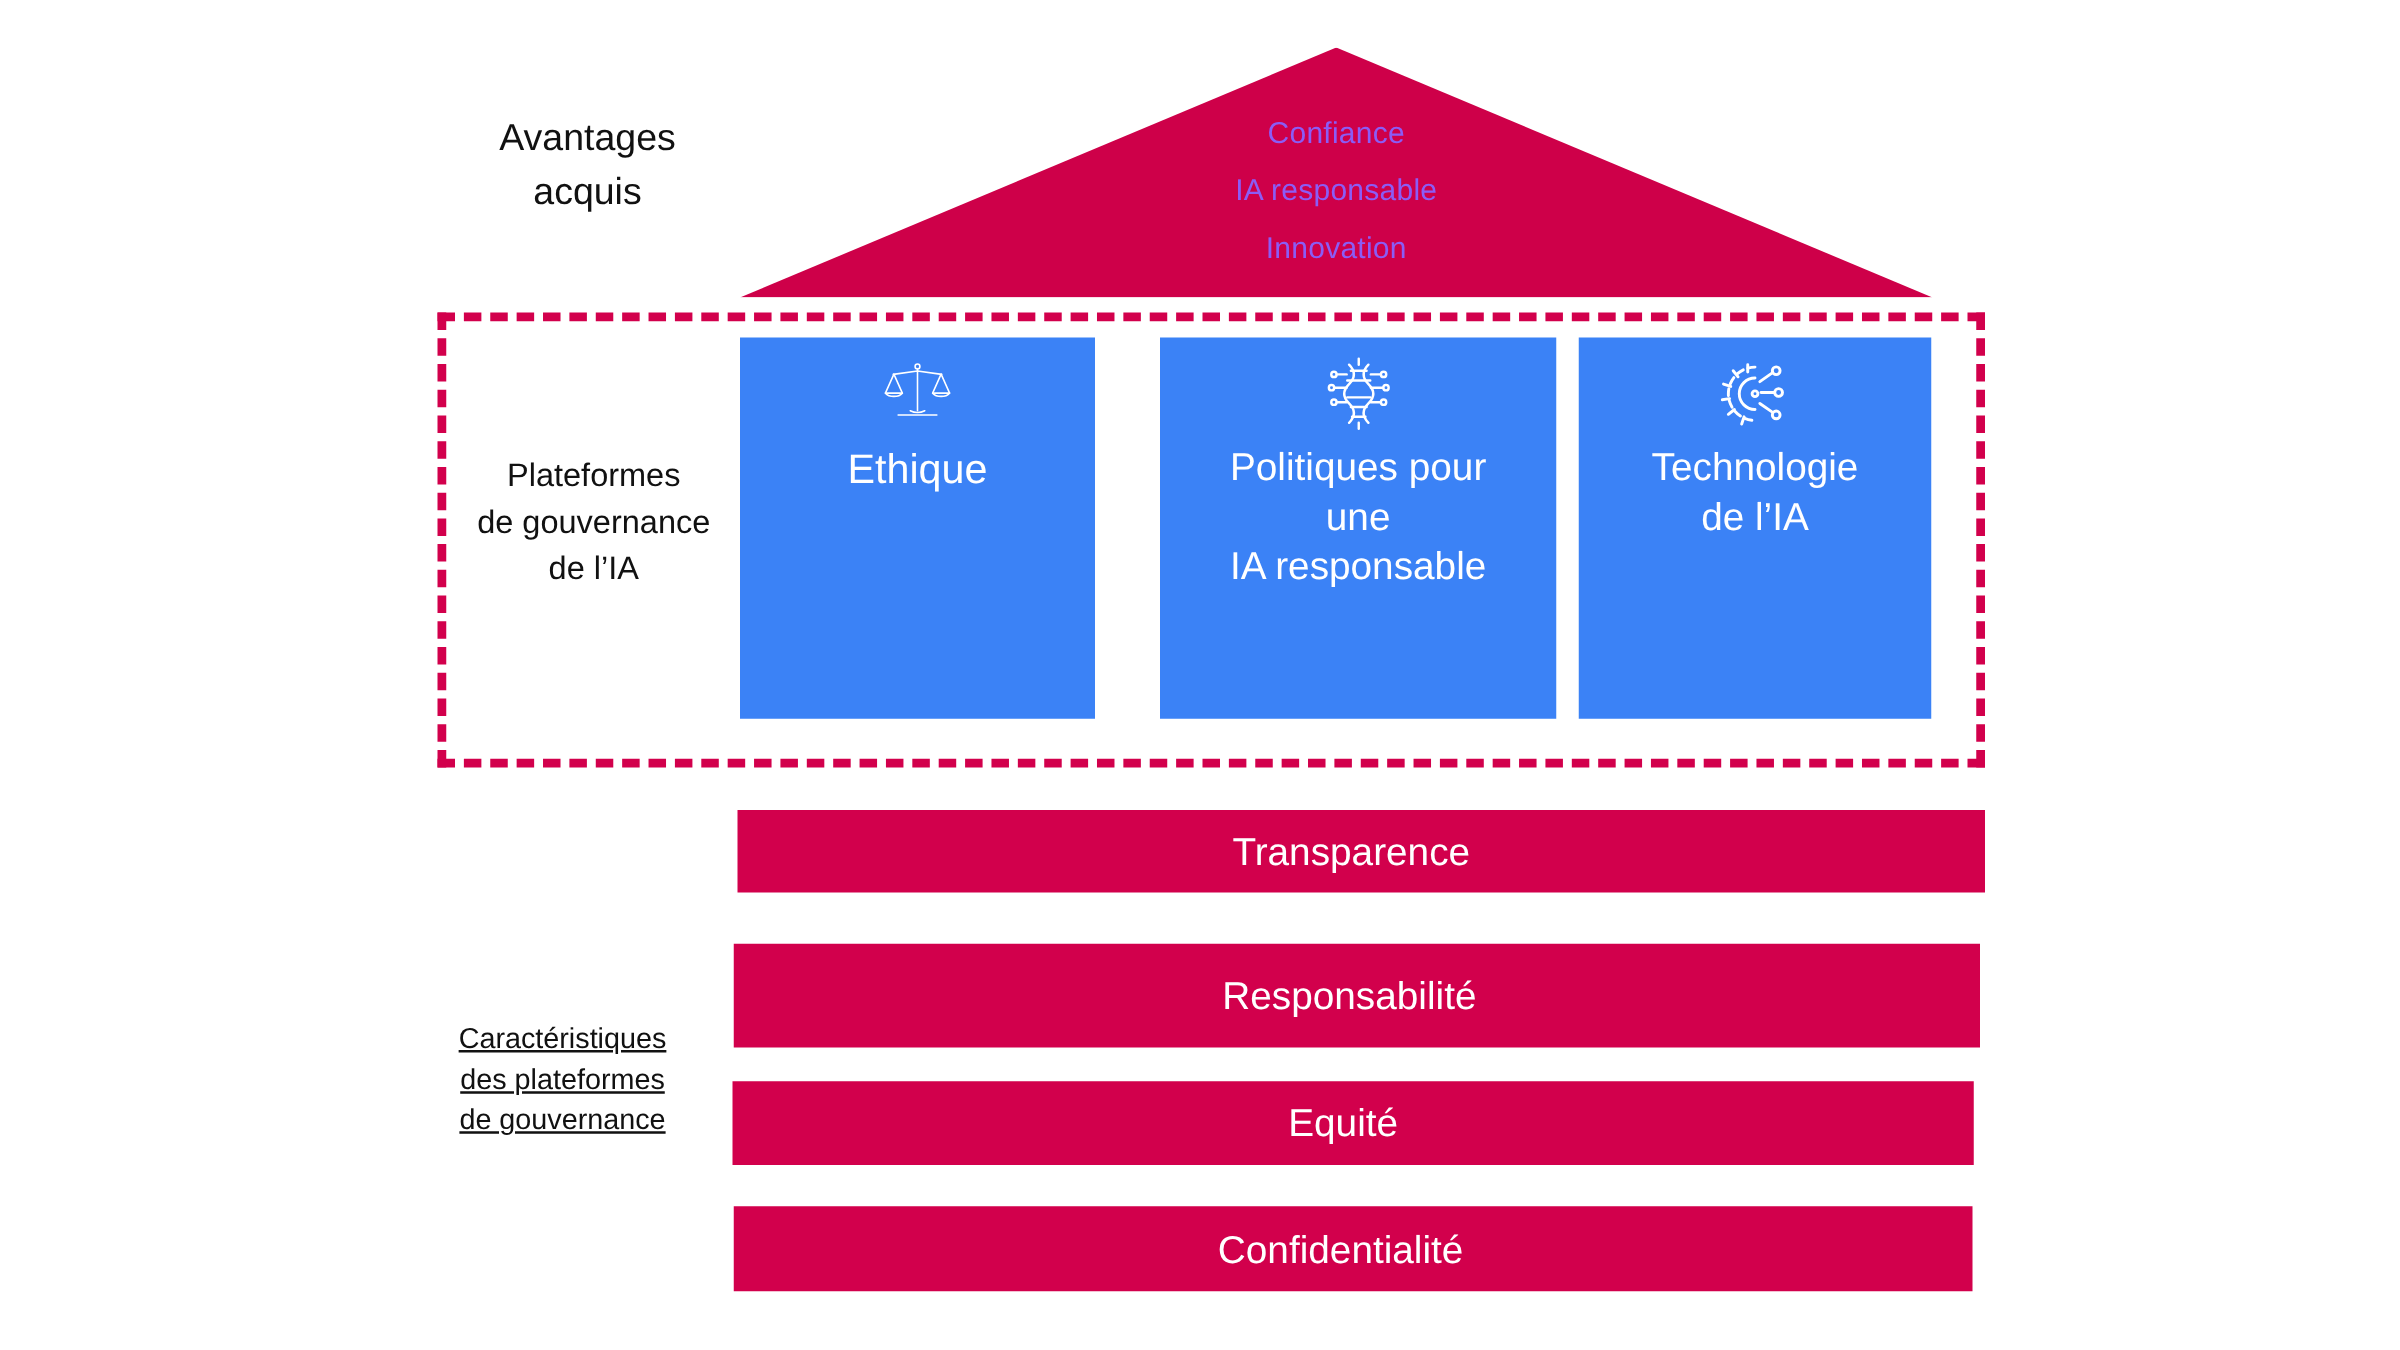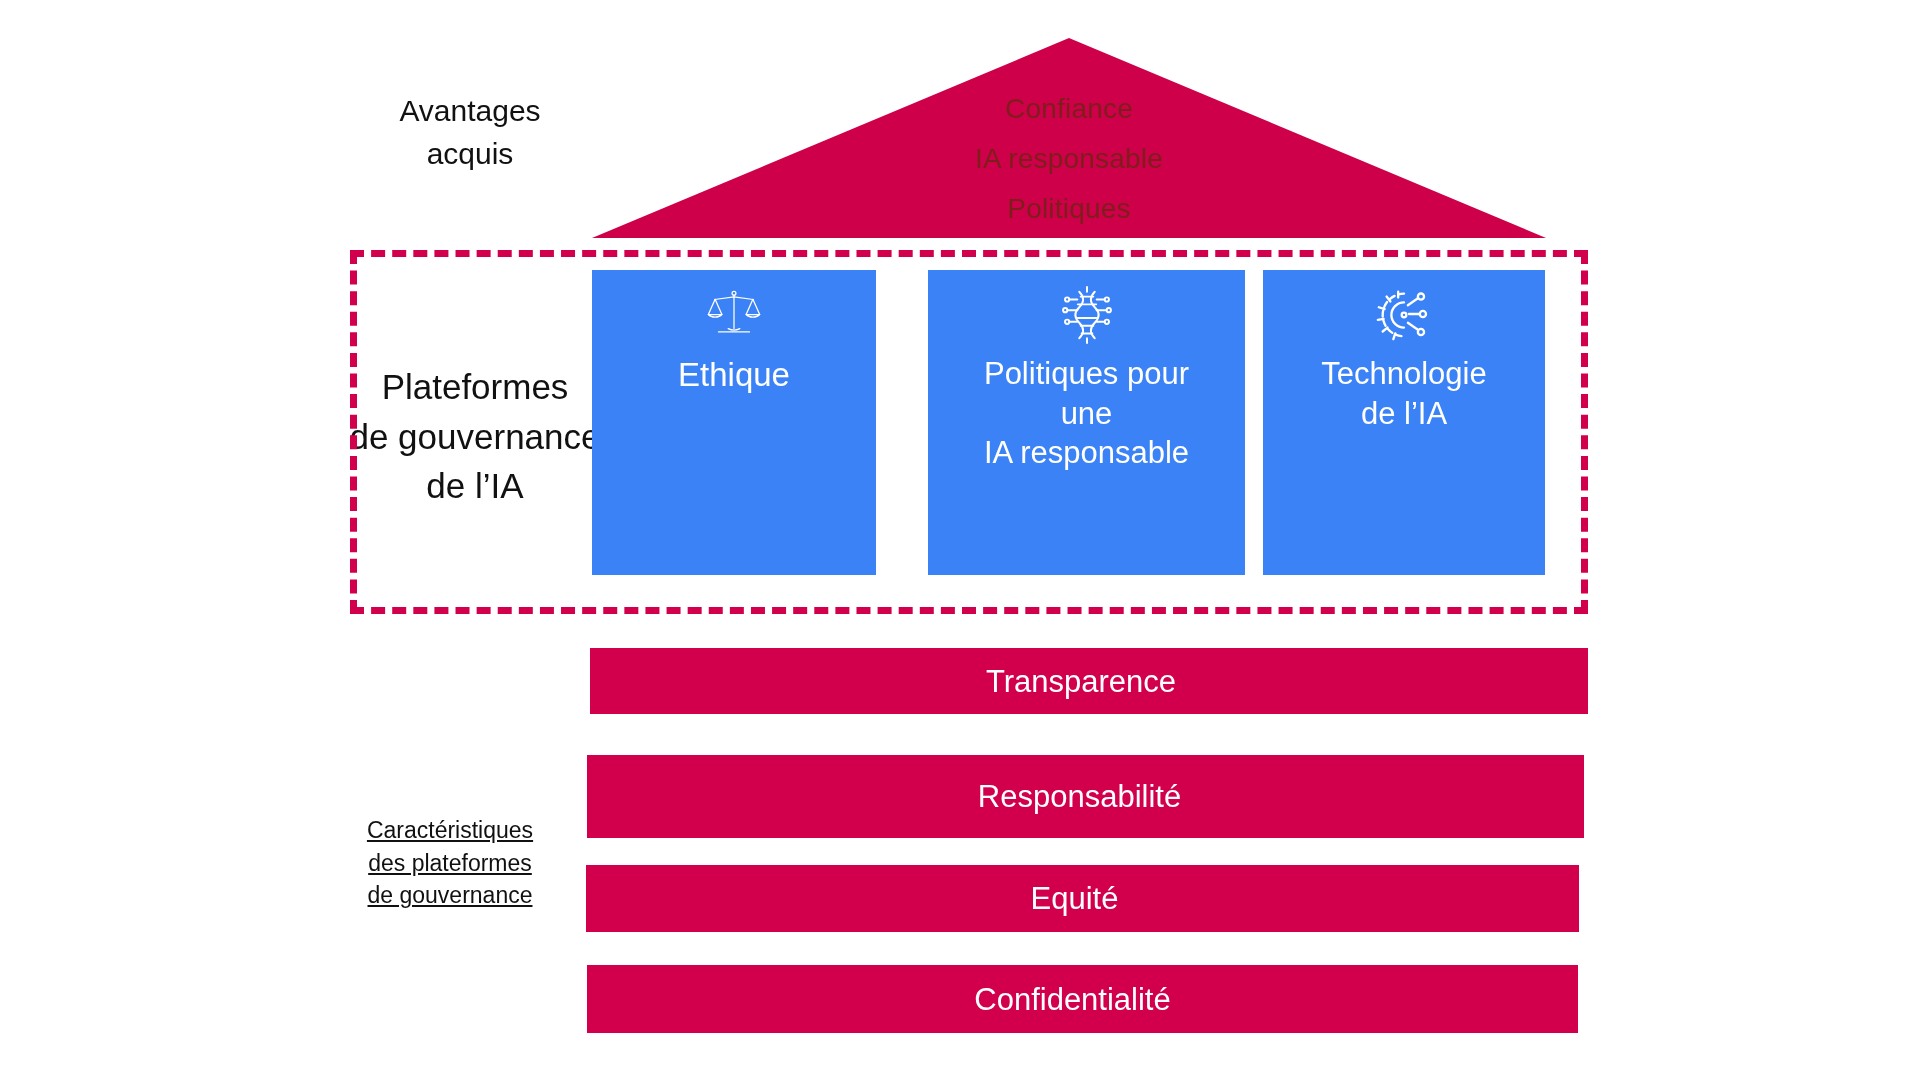--- a/index.html
+++ b/index.html
@@ -40,22 +40,22 @@
     height: 200px;
     display: flex;
     flex-direction: column;
     align-items: center;
     justify-content: flex-start;
     padding-top: 57px;
     gap: 22px;
     pointer-events: none;
   }
   .roof-line {
-    color: #7f1d1d;
-    font-size: 28px;
+    color: #8b5cf6;
+    font-size: 24px;
     line-height: 1;
     letter-spacing: .2px;
     white-space: nowrap;
   }
 
   
   .side-label {
     position: absolute;
     color: #111111;
     text-align: center;
@@ -65,21 +65,21 @@
   #label-benefits {
     left: 330px;
     top: 90px;
     width: 280px;
     font-size: 30px;
   }
   #label-platforms {
     left: 330px;
     top: 362px;
     width: 290px;
-    font-size: 35px;
+    font-size: 26px;
   }
   #label-features {
     left: 300px;
     top: 814px;
     width: 300px;
     font-size: 23px;
     text-decoration: underline;
   }
 
   
@@ -154,21 +154,21 @@
 </head>
 <body>
 
 <div id="stage">
 
   <div class="roof-wrap">
     <div class="roof-shape"></div>
     <div class="roof-text">
       <div class="roof-line">Confiance</div>
       <div class="roof-line">IA responsable</div>
-      <div class="roof-line">Politiques</div>
+      <div class="roof-line">Innovation</div>
     </div>
   </div>
 
   <div class="side-label" id="label-benefits">Avantages
 acquis</div>
 
   <div class="side-label" id="label-platforms">Plateformes
 de gouvernance
 de l’IA</div>
 

